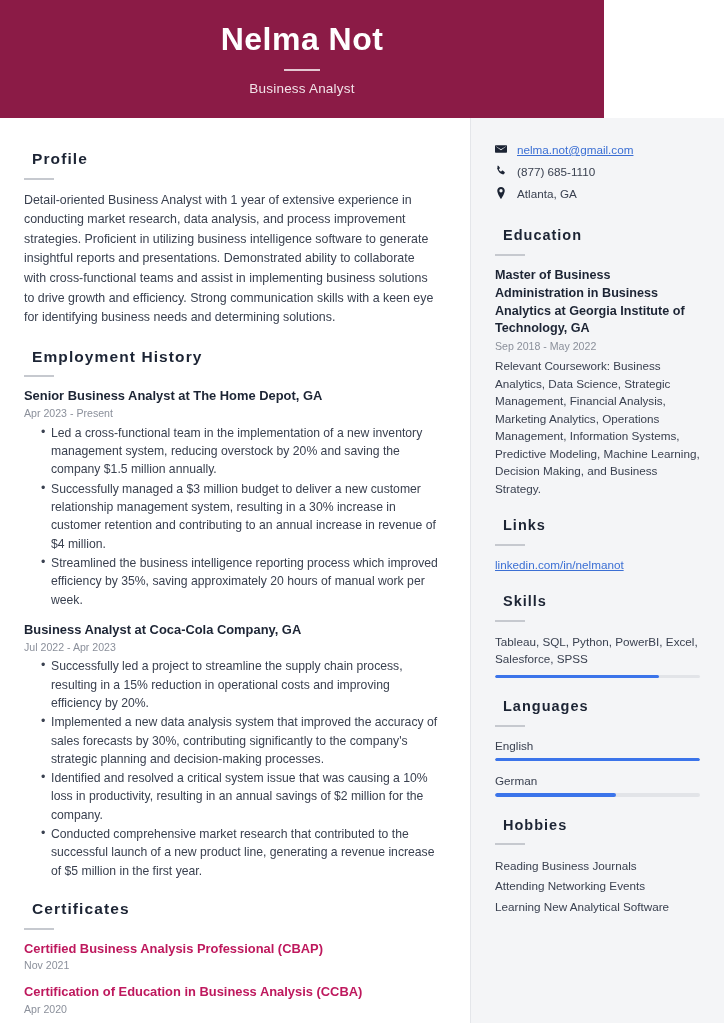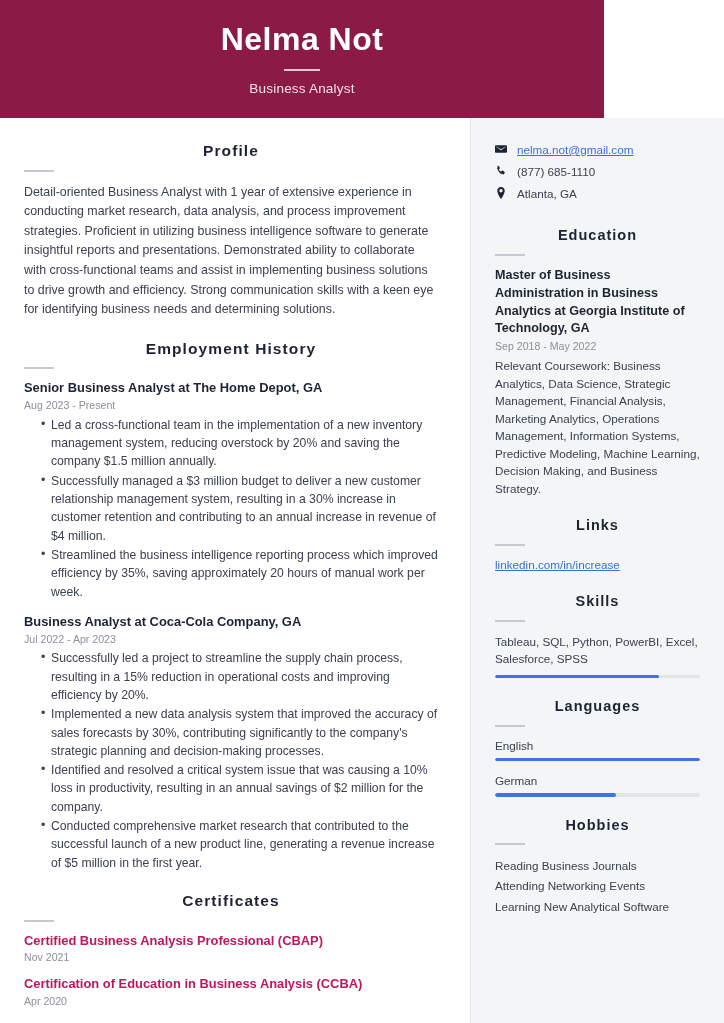--- a/index.html
+++ b/index.html
@@ -79,23 +79,22 @@
 
   
   .section {
     margin-bottom: 20px;
   }
   .section-title {
     font-size: 15.5px;
     font-weight: bold;
     color: #1c2434;
     letter-spacing: 1.1px;
-    margin: 0;
+    margin: 8px;
     line-height: 1.2;
-    text-align: center;
   }
   .section-title.side {
     font-size: 14.5px;
     letter-spacing: 1px;
   }
   .section-rule {
     width: 30px;
     height: 2px;
     background: #c6c9cf;
     margin: 9px 0 11px 0;
@@ -288,21 +287,21 @@
         <div class="section-rule"></div>
         <p class="profile-text">Detail-oriented Business Analyst with 1 year of extensive experience in conducting market research, data analysis, and process improvement strategies. Proficient in utilizing business intelligence software to generate insightful reports and presentations. Demonstrated ability to collaborate with cross-functional teams and assist in implementing business solutions to drive growth and efficiency. Strong communication skills with a keen eye for identifying business needs and determining solutions.</p>
       </section>
 
       <section class="section">
         <h2 class="section-title">Employment History</h2>
         <div class="section-rule"></div>
 
         <div class="job">
           <div class="job-title">Senior Business Analyst at The Home Depot, GA</div>
-          <div class="job-date">Aug 2023 - Present</div>
+          <div class="job-date">Apr 2023 - Present</div>
           <ul class="bullets">
             <li>Led a cross-functional team in the implementation of a new inventory management system, reducing overstock by 20% and saving the company $1.5 million annually.</li>
             <li>Successfully managed a $3 million budget to deliver a new customer relationship management system, resulting in a 30% increase in customer retention and contributing to an annual increase in revenue of $4 million.</li>
             <li>Streamlined the business intelligence reporting process which improved efficiency by 35%, saving approximately 20 hours of manual work per week.</li>
           </ul>
         </div>
 
         <div class="job">
           <div class="job-title">Business Analyst at Coca-Cola Company, GA</div>
           <div class="job-date">Jul 2022 - Apr 2023</div>
@@ -364,21 +363,21 @@
         <h2 class="section-title side">Education</h2>
         <div class="section-rule"></div>
         <div class="edu-title">Master of Business Administration in Business Analytics at Georgia Institute of Technology, GA</div>
         <div class="edu-date">Sep 2018 - May 2022</div>
         <p class="edu-desc">Relevant Coursework: Business Analytics, Data Science, Strategic Management, Financial Analysis, Marketing Analytics, Operations Management, Information Systems, Predictive Modeling, Machine Learning, Decision Making, and Business Strategy.</p>
       </section>
 
       <section class="section">
         <h2 class="section-title side">Links</h2>
         <div class="section-rule"></div>
-        <a class="side-link" href="#">linkedin.com/in/increase</a>
+        <a class="side-link" href="#">linkedin.com/in/nelmanot</a>
       </section>
 
       <section class="section">
         <h2 class="section-title side">Skills</h2>
         <div class="section-rule"></div>
         <p class="skills-text">Tableau, SQL, Python, PowerBI, Excel, Salesforce, SPSS</p>
         <div class="bar-track">
           <div class="bar-fill" id="skills-bar" style="width: 80%;"></div>
         </div>
       </section>

